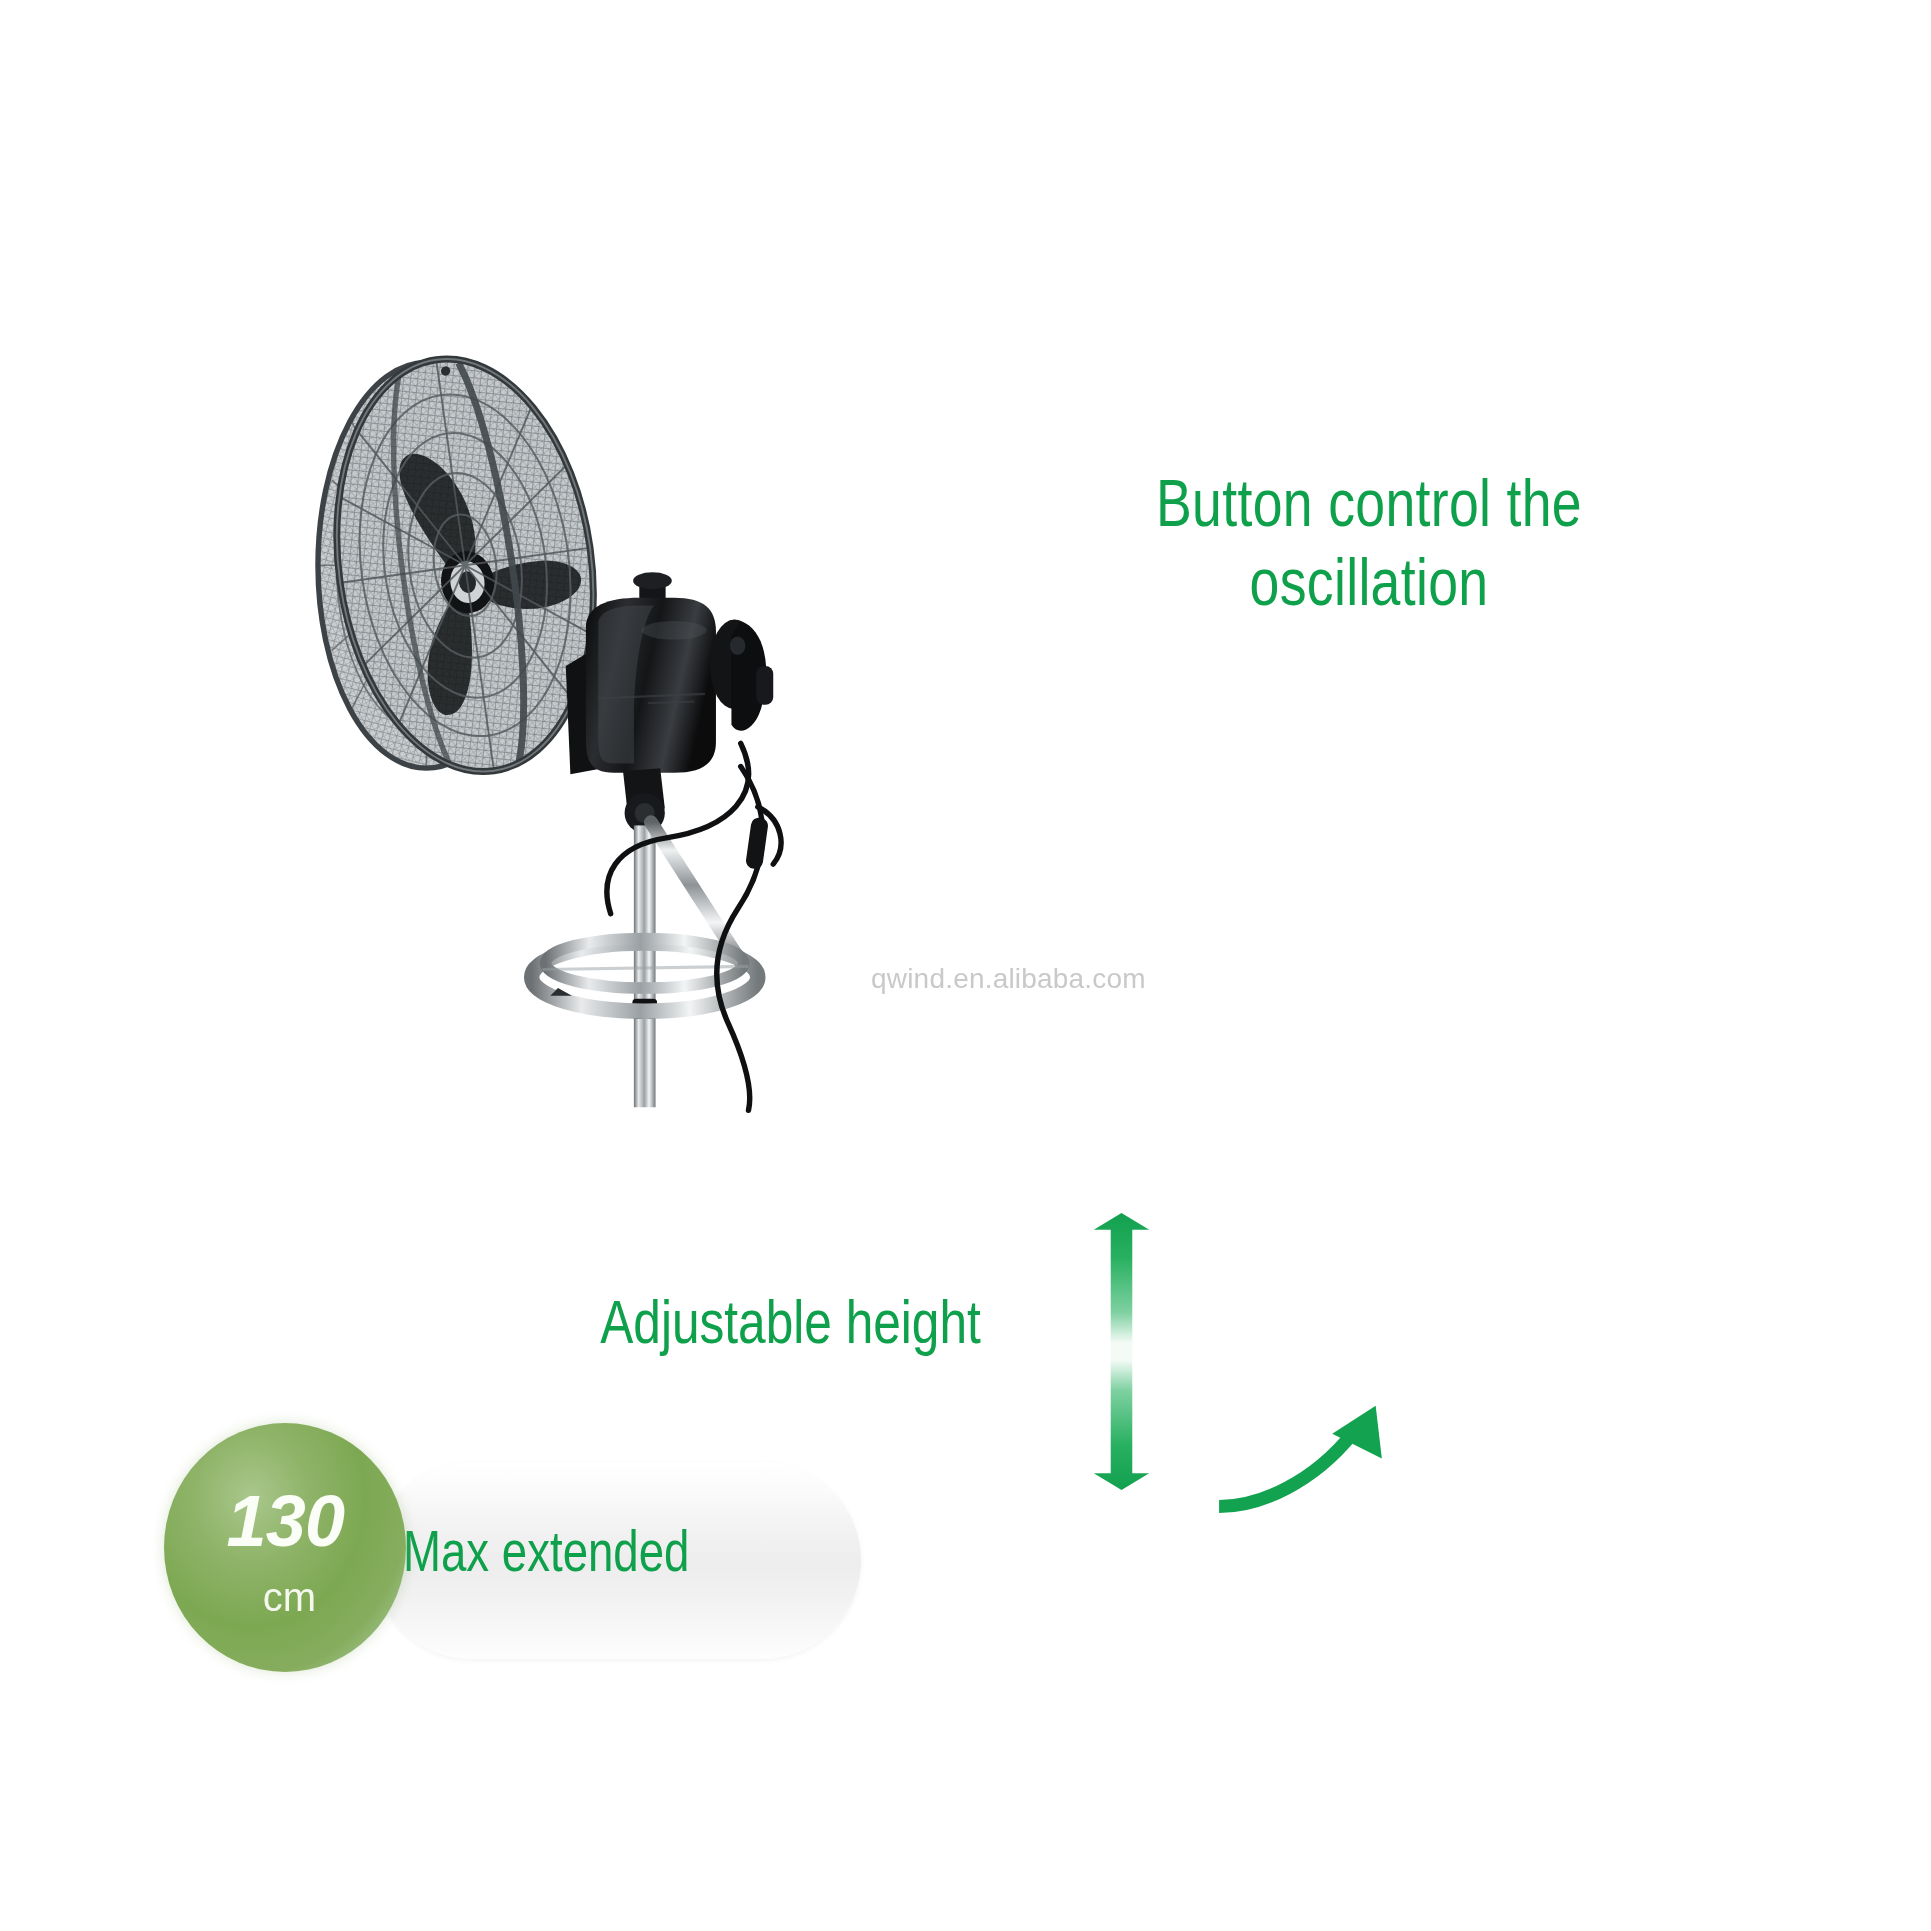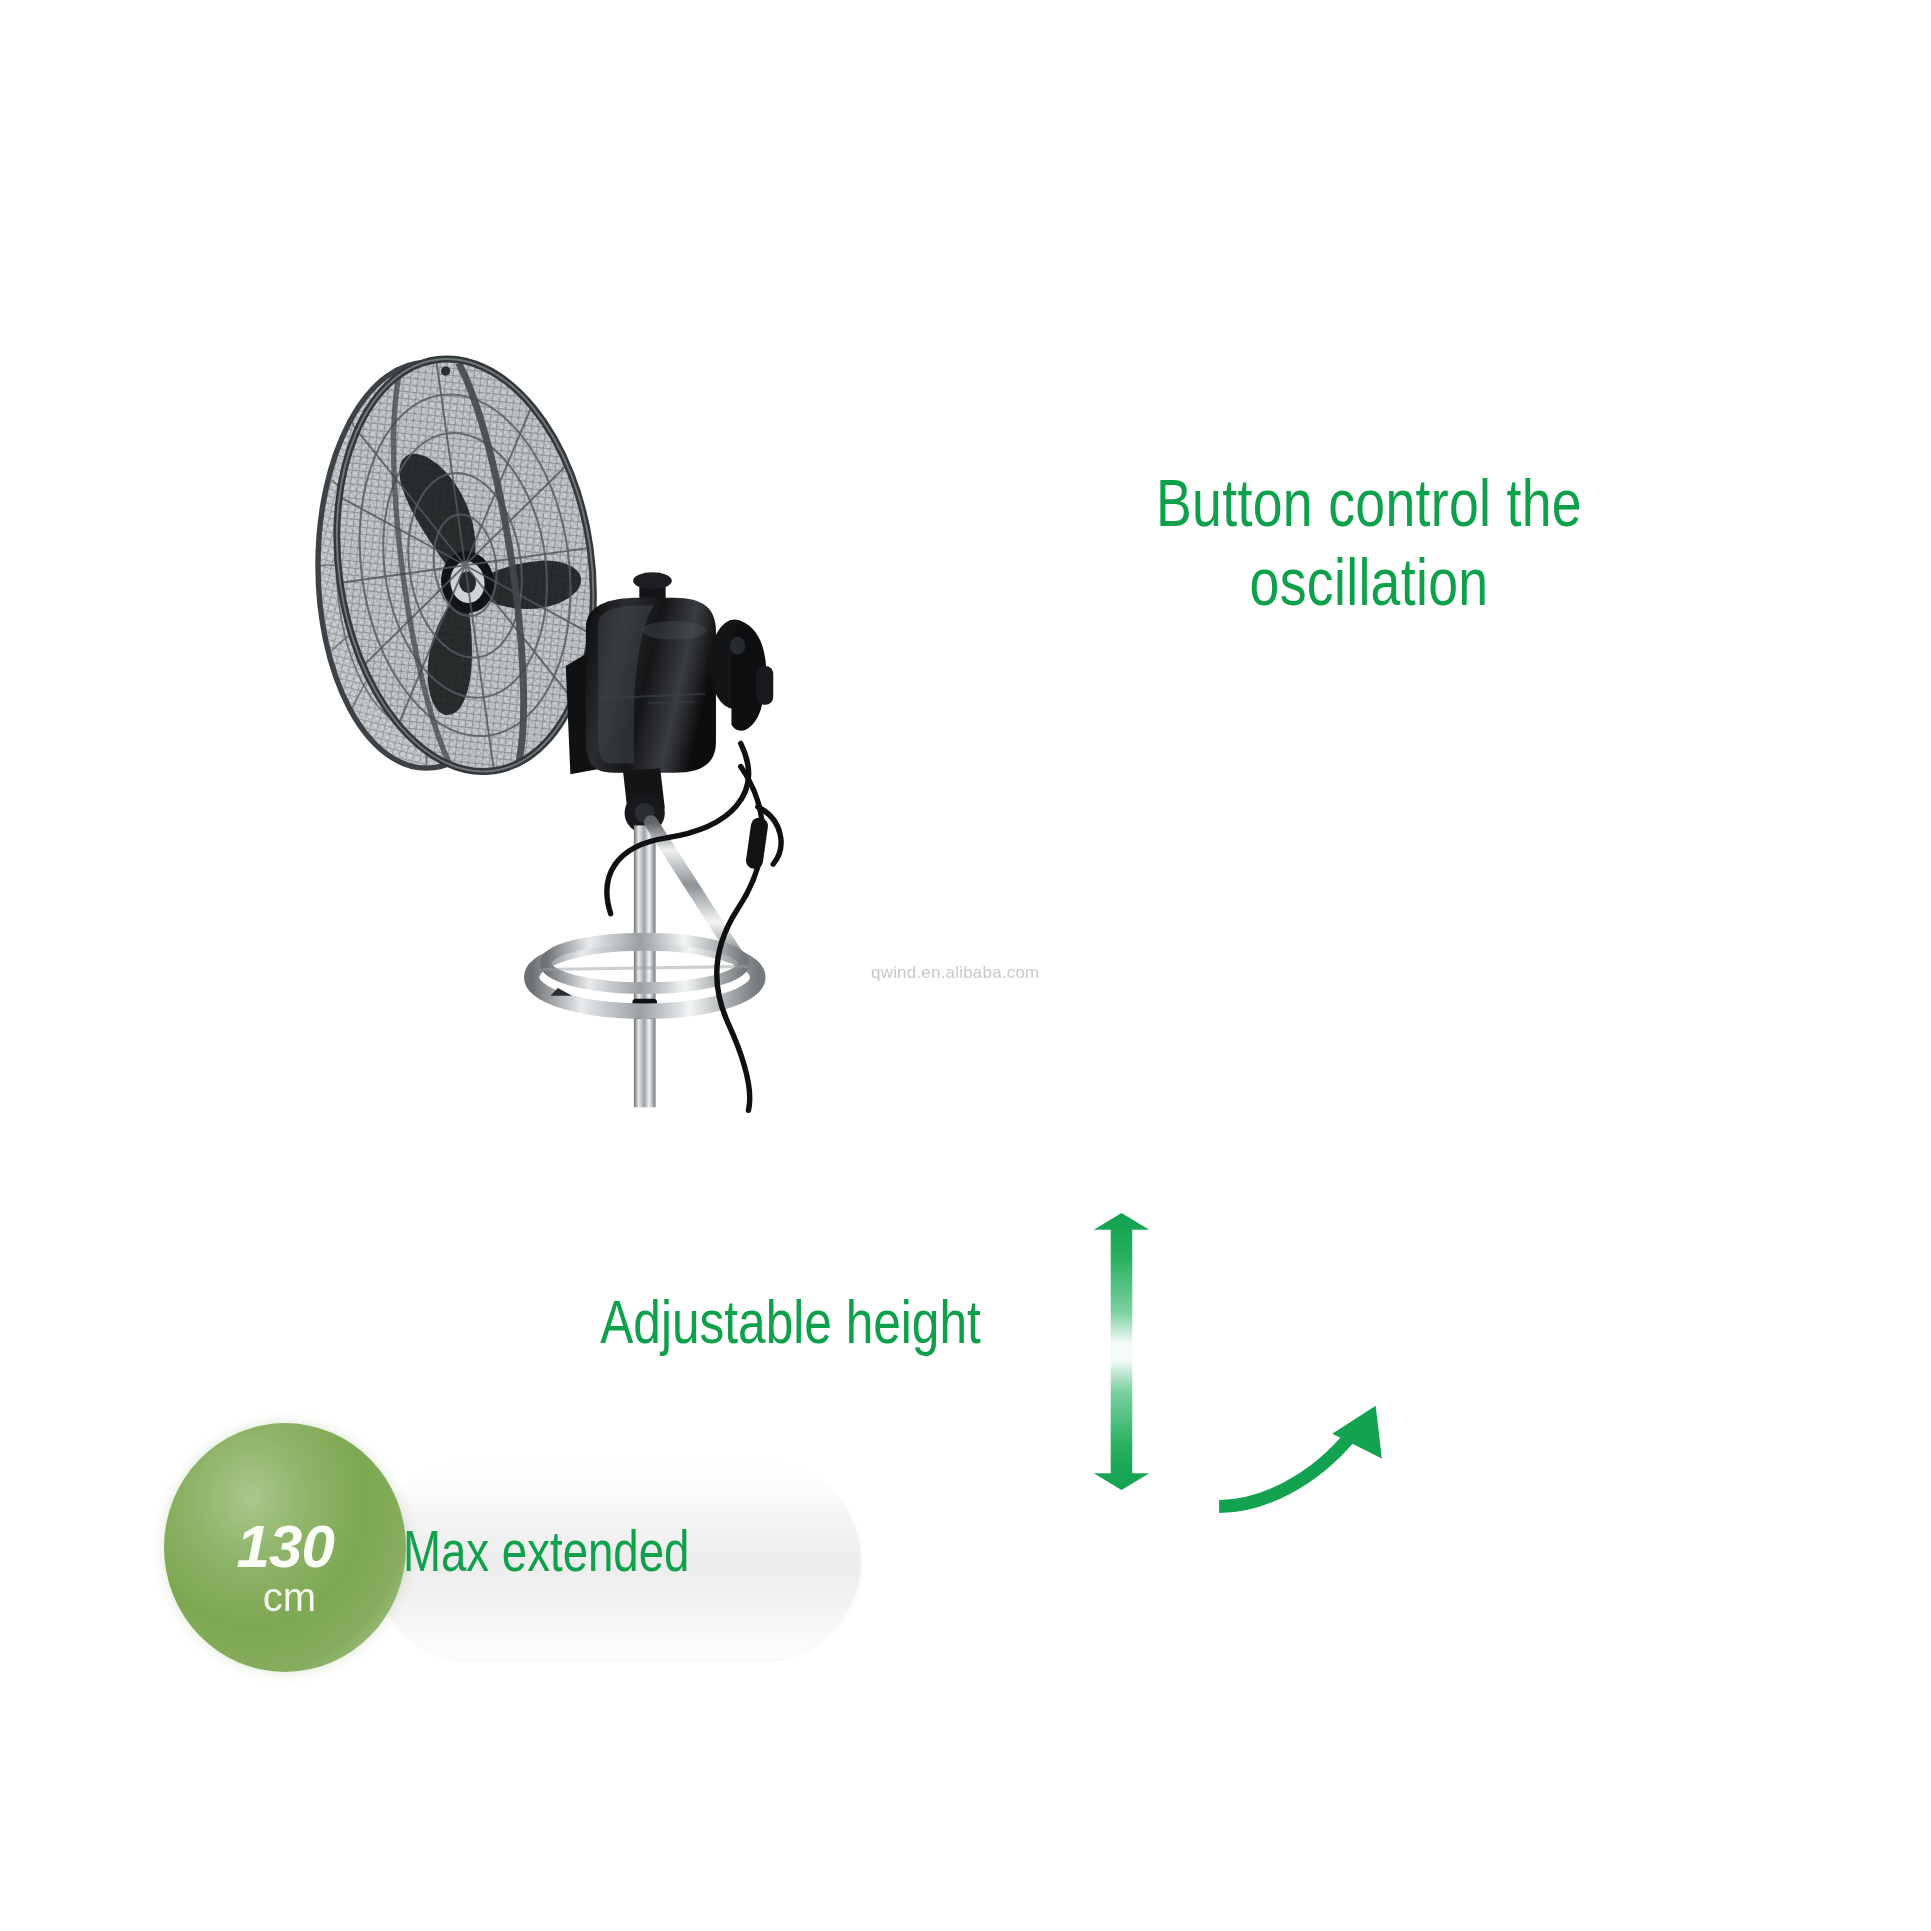--- a/index.html
+++ b/index.html
@@ -48,21 +48,21 @@
     transform: scaleX(0.80);
     transform-origin: center center;
     font-family: "Liberation Sans", sans-serif;
   }
 
   
   #watermark {
     position: absolute;
     left: 871px;
     top: 963px;
-    font-size: 17px;
+    font-size: 28px;
     color: #c9c9c9;
     letter-spacing: 0.2px;
     font-family: "Liberation Sans", sans-serif;
   }
 
   
   #product-photo {
     position: absolute;
     left: 310px;
     top: 333px;
@@ -144,26 +144,25 @@
         #cfe0bf 100%);
     box-shadow: 0 0 12.4px rgba(140,175,105,0.30);
   }
   #spec-badge-value {
     position: absolute;
     left: 0;
     top: 57px;
     width: 242px;
     text-align: center;
     color: #fbfdf7;
-    font-size: 60px;
+    font-size: 72px;
     font-weight: 700;
     font-style: italic;
     letter-spacing: -0.8px;
     font-family: "Liberation Sans", sans-serif;
-    margin-top: 32px;
   }
   #spec-badge-unit {
     position: absolute;
     left: 4px;
     top: 152px;
     width: 242px;
     text-align: center;
     color: #f4f8ee;
     font-size: 40px;
     font-weight: 400;

